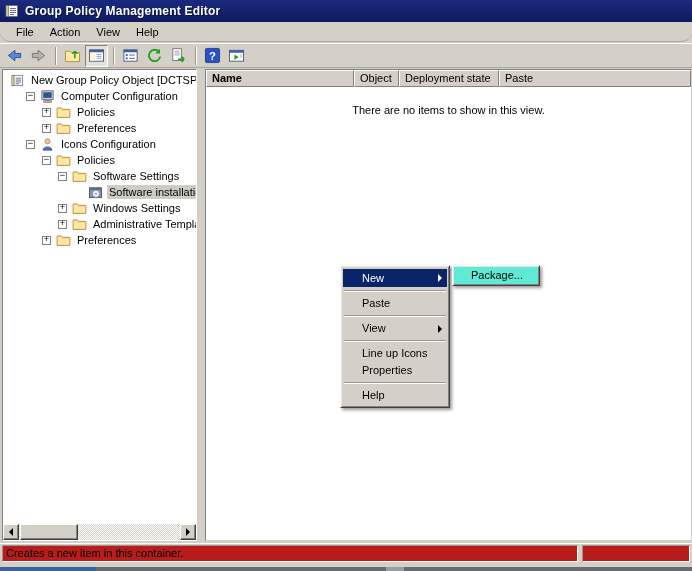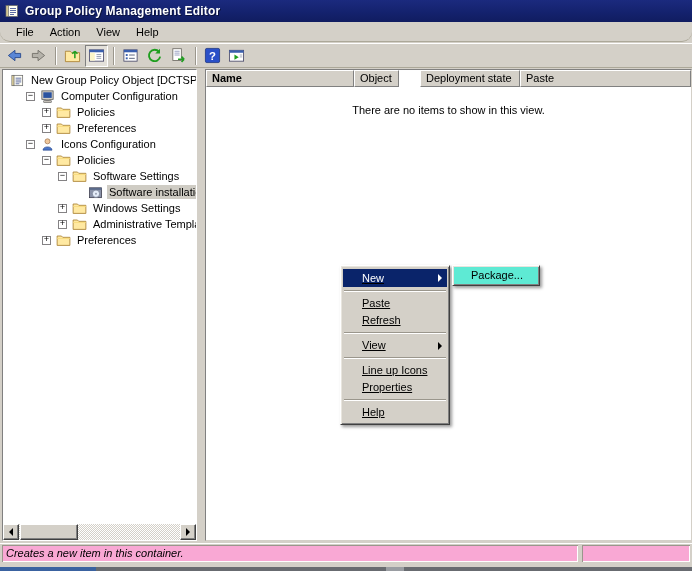--- a/index.html
+++ b/index.html
@@ -68,36 +68,36 @@
   
   .list-header { display:flex; height:17px; }
   .col-header { background:#d4d0c8; border:1px solid; border-color:#fff #808080 #808080 #fff;
     padding:1px 0 0 5px; height:17px; white-space:nowrap; overflow:hidden; flex:0 0 auto; }
   .col-header.last { flex:1; }
   .empty-text { text-align:center; margin-top:17px; }
 
   
   .statusbar { position:absolute; left:0; top:543px; width:100%; height:21px; background:#d4d0c8;
     border-top:1px solid #fff; display:flex; align-items:center; padding:1px 2px 2px 2px; }
-  .status-panel { height:17px; line-height:16px; background:#f9a8d4; padding-left:4px;
-    box-shadow:inset 1px 1px 0 #9a968c, inset -1px -1px 0 #fff;font-style:italic; }
+  .status-panel { height:17px; line-height:16px; background:#b91c1c; padding-left:4px;
+    box-shadow:inset 1px 1px 0 #9a968c, inset -1px -1px 0 #fff; }
   .status-panel.main-panel { flex:1; margin-right:4px; }
   .status-panel.right-panel { width:108px; flex:0 0 auto; }
 
   
   .sliver { position:absolute; left:0; top:565px; width:100%; height:6px; background:#d4d0c8; }
   .sliver-bar { position:absolute; left:0; bottom:0; width:100%; height:4px; background:#686b70; }
   .sliver-blue { position:absolute; left:0; bottom:0; width:96px; height:4px; background:#3a62a0; }
   .sliver-notch { position:absolute; left:386px; bottom:0; width:18px; height:4px; background:#9a9da2; }
 
   
   .context-menu { position:absolute; left:340px; top:265px; width:110px; background:#d4d0c8;
     border:1px solid; border-color:#fff #404040 #404040 #fff;
     box-shadow:inset 1px 1px 0 #e8e5de, inset -1px -1px 0 #808080, 2px 2px 3px rgba(0,0,0,.4);
-    padding:3px 2px;text-decoration:underline; }
+    padding:3px 2px; }
   .cm-item { position:relative; height:17px; line-height:17px; padding-left:19px; white-space:nowrap; }
   .cm-item.hl { background:#0a246a; color:#fff; height:18px; line-height:18px; }
   .cm-arrow { position:absolute; right:5px; top:50%; transform:translateY(-50%);
     width:0; height:0; border-left:4px solid #000; border-top:4px solid transparent; border-bottom:4px solid transparent; }
   .cm-item.hl .cm-arrow { border-left-color:#fff; }
   .cm-sep { height:0; margin:3px 1px; border-top:1px solid #9a968c; border-bottom:1px solid #fff; }
 
   .submenu { position:absolute; left:452px; top:265px; width:88px; height:21px; background:#5eead4;
     border:1px solid; border-color:#fff #404040 #404040 #fff;
     box-shadow:inset 1px 1px 0 #e8e5de, inset -1px -1px 0 #808080, 2px 2px 3px rgba(0,0,0,.4);
@@ -335,21 +335,21 @@
         <span class="sb-btn right">
             <span class="tri-right"></span>
           </span>
       </div>
     </div>
     <div class="splitter"></div>
     <div class="list-pane">
       <div class="list-header" id="listheader">
           <div class="col-header" style="width: 148px; font-weight: bold;">Name</div>
           <div class="col-header" style="width: 45px;">Object</div>
-          <div class="col-header" style="width: 100px; margin-left: 21px;">Deployment state</div>
+          <div class="col-header" style="width: 100px;">Deployment state</div>
           <div class="col-header last">Paste</div>
         </div>
       <div class="empty-text">There are no items to show in this view.</div>
     </div>
   </div>
 
   <div class="statusbar">
     <div class="status-panel main-panel">Creates a new item in this container.</div>
     <div class="status-panel right-panel"></div>
   </div>
@@ -357,21 +357,20 @@
   <div class="sliver">
     <div class="sliver-bar"></div>
     <div class="sliver-blue"></div>
     <div class="sliver-notch"></div>
   </div>
 
   <div class="context-menu" id="ctxmenu">
       <div class="cm-item hl">New<span class="cm-arrow"></span></div>
       <div class="cm-sep"></div>
       <div class="cm-item">Paste</div>
-      <div class="cm-item">Refresh</div>
       <div class="cm-sep"></div>
       <div class="cm-item">View<span class="cm-arrow"></span></div>
       <div class="cm-sep"></div>
       <div class="cm-item">Line up Icons</div>
       <div class="cm-item">Properties</div>
       <div class="cm-sep"></div>
       <div class="cm-item">Help</div>
     </div>
   <div class="submenu" id="ctxsubmenu">
       <div class="sm-item">Package...</div>

